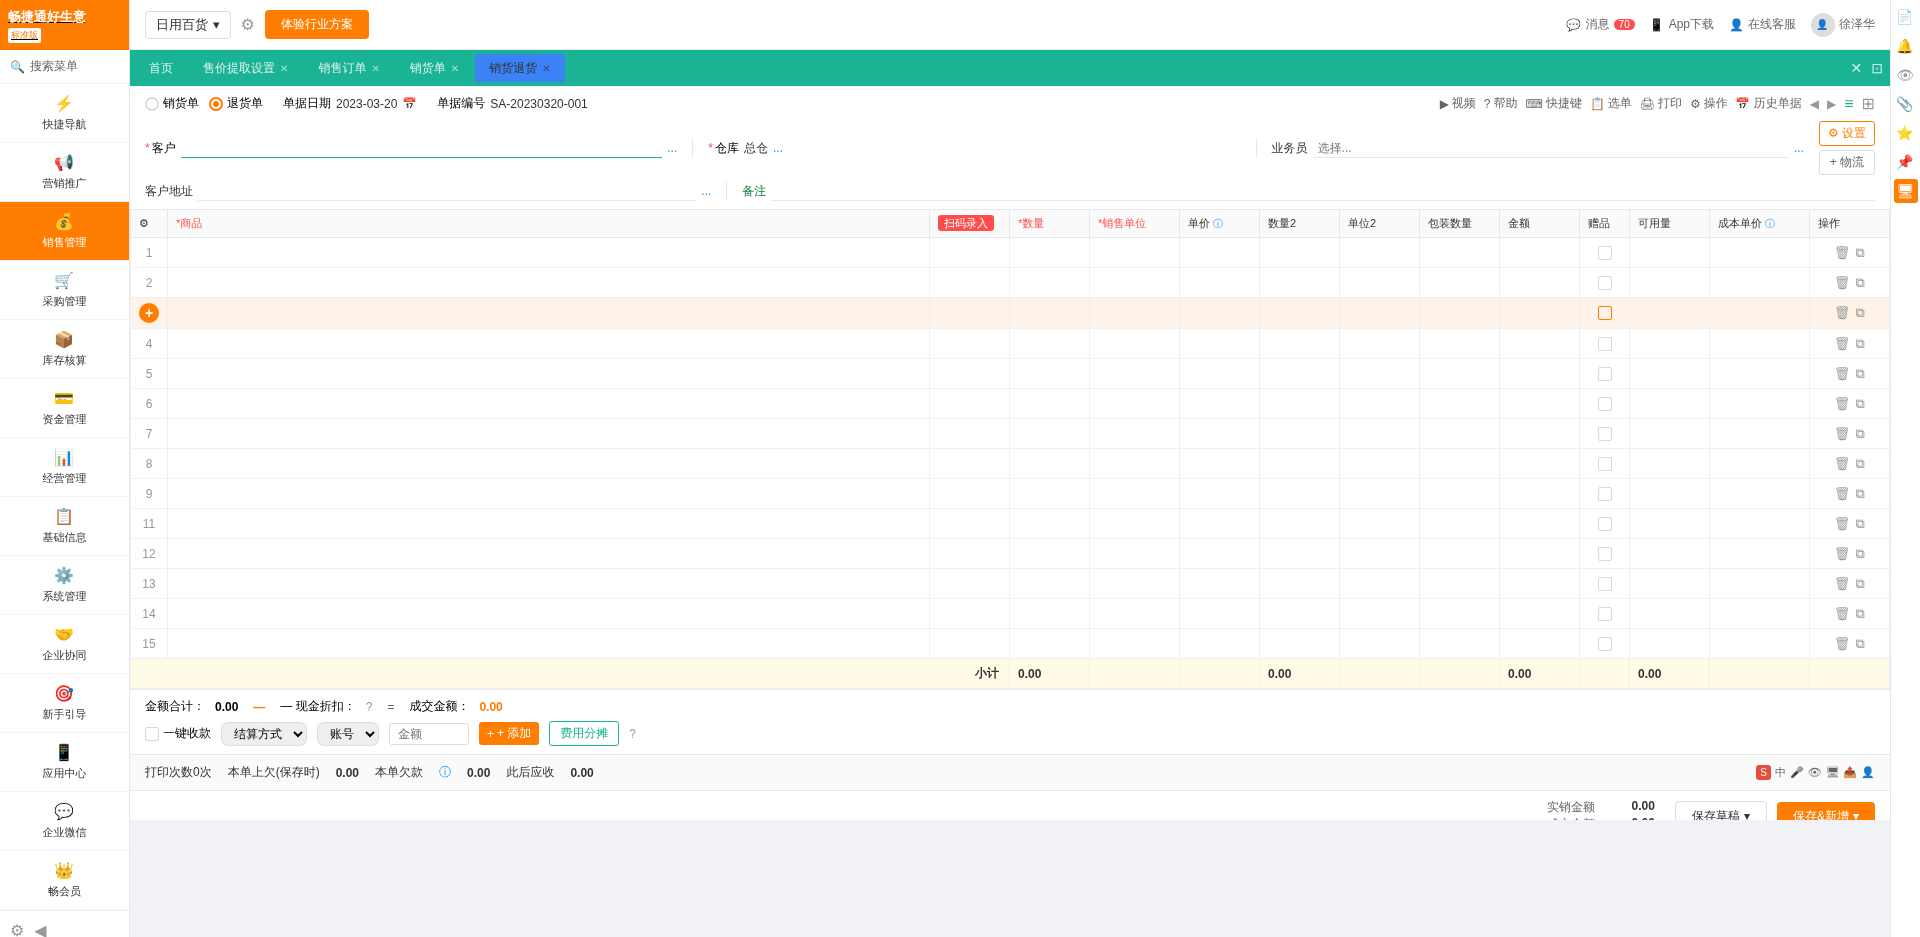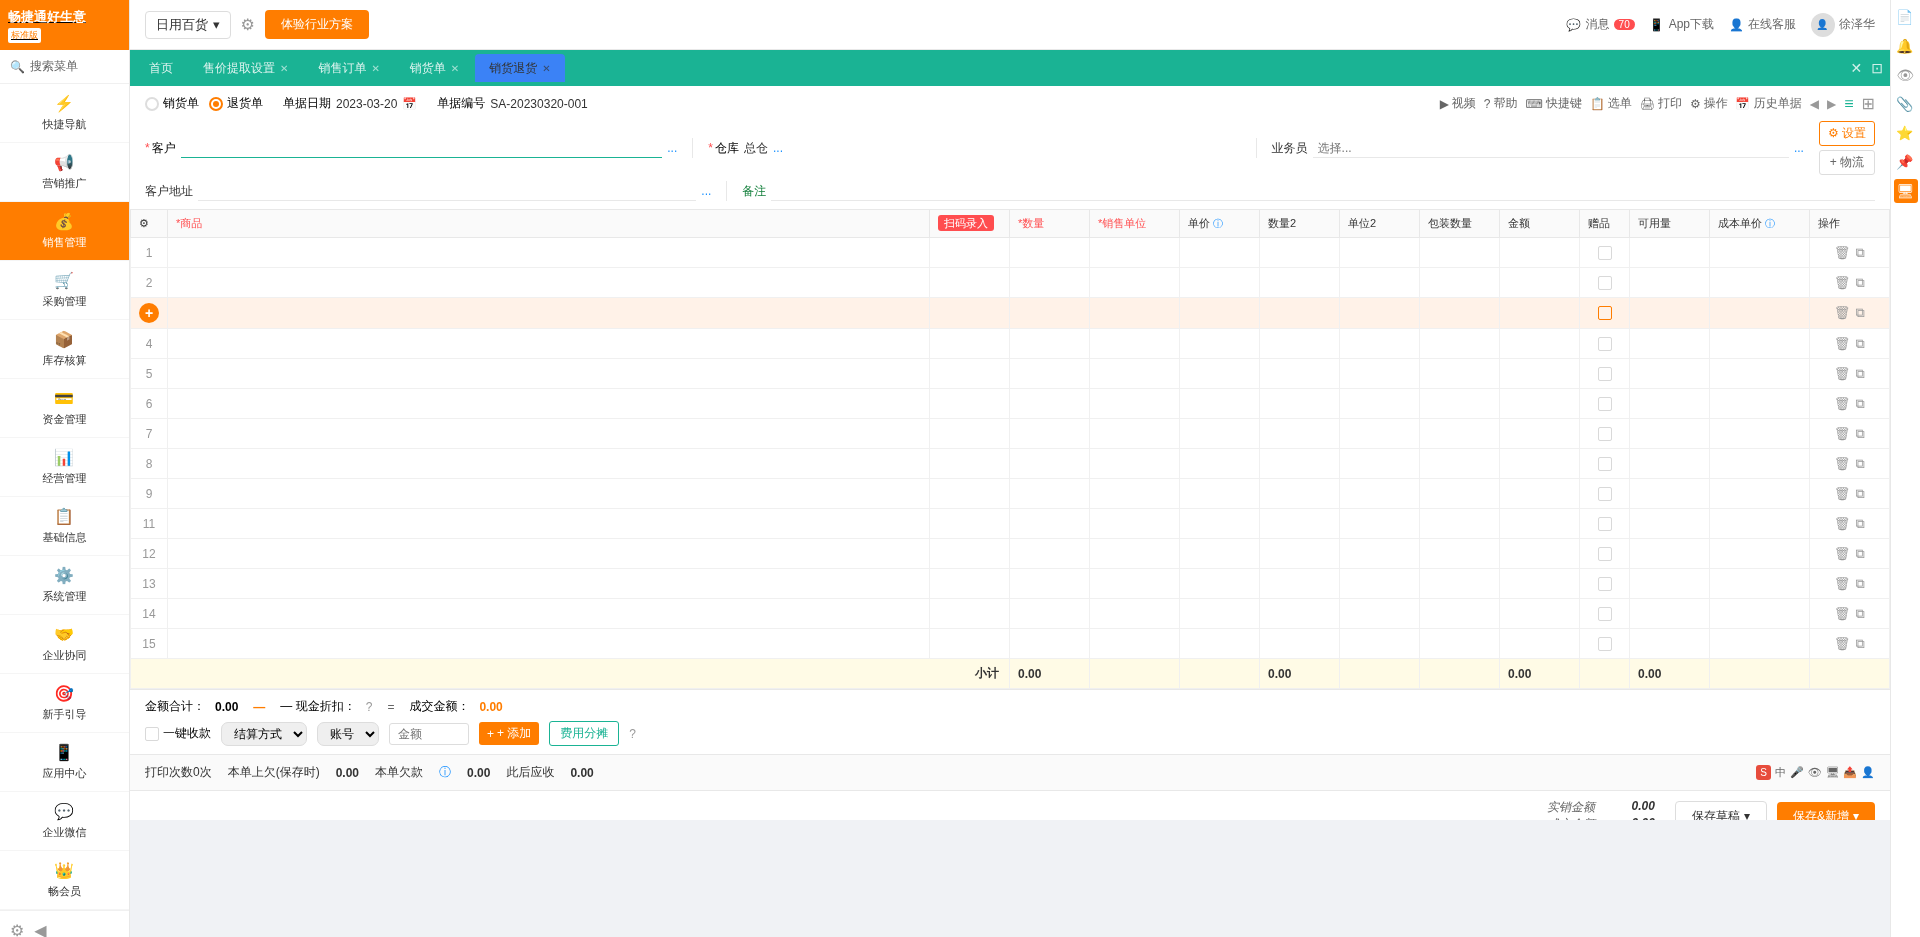--- a/index.html
+++ b/index.html
@@ -78,21 +78,21 @@
     .split-btn { background: #fff; border: 1px solid #1ab394; color: #1ab394; padding: 3px 10px; border-radius: 3px; font-size: 12px; cursor: pointer; }
 
     
     .statusbar { height: 36px; background: #fafafa; border-top: 1px solid #e8e8e8; display: flex; align-items: center; justify-content: space-between; padding: 0 15px; }
     .status-left { display: flex; align-items: center; gap: 16px; font-size: 12px; color: #333; }
     .status-right { display: flex; align-items: center; gap: 8px; }
     .status-icons { display: flex; gap: 5px; }
 
     
     .save-area { background: #fff; border-top: 1px solid #e8e8e8; display: flex; align-items: center; justify-content: flex-end; padding: 8px 15px; gap: 10px; }
-    .amounts-display { display: flex; flex-direction: column; align-items: flex-end; margin-right: 10px; font-size: 12px; font-style: italic; }
+    .amounts-display { display: flex; flex-direction: column; align-items: flex-end; margin-right: 10px; font-size: 12px; }
     .amounts-display .line { display: flex; gap: 10px; }
     .amounts-display .lbl { color: #666; }
     .amounts-display .val { color: #333; font-weight: bold; min-width: 50px; text-align: right; }
     .btn-draft { border: 1px solid #ddd; background: #fff; padding: 6px 16px; border-radius: 4px; cursor: pointer; font-size: 12px; color: #333; display: flex; align-items: center; gap: 4px; }
     .btn-save { background: #ff7d00; color: #fff; border: none; padding: 6px 16px; border-radius: 4px; cursor: pointer; font-size: 12px; display: flex; align-items: center; gap: 4px; }
 
     
     .right-panel { width: 30px; background: #fff; border-left: 1px solid #e8e8e8; display: flex; flex-direction: column; align-items: center; padding: 5px 0; gap: 5px; }
     .right-panel-icon { width: 24px; height: 24px; display: flex; align-items: center; justify-content: center; font-size: 14px; color: #999; cursor: pointer; border-radius: 3px; }
     .right-panel-icon.orange { background: #ff7d00; color: #fff; border-radius: 3px; }

